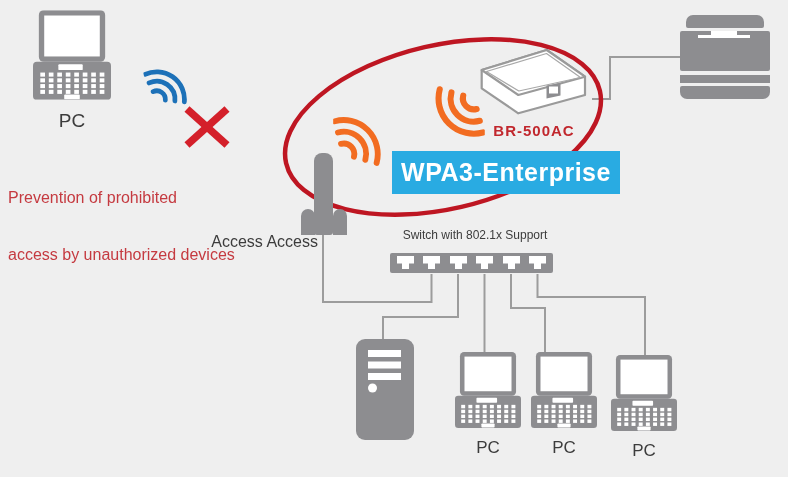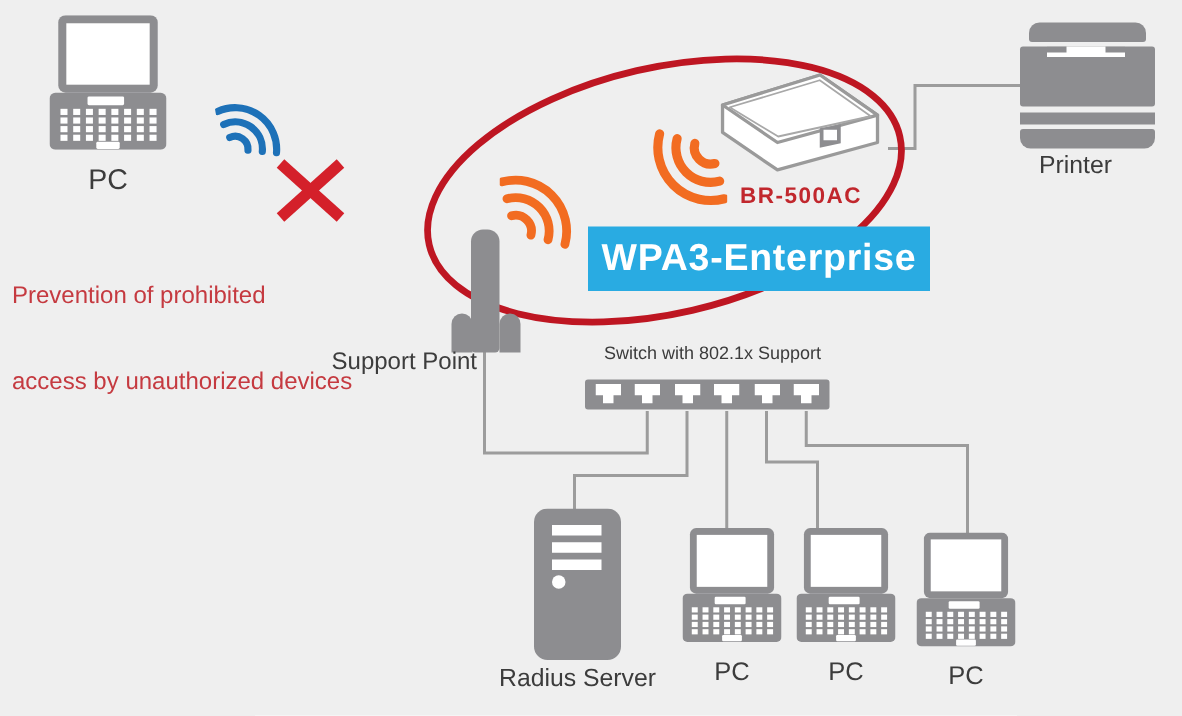--- a/index.html
+++ b/index.html
@@ -139,21 +139,21 @@
   <div class="abs caption">
     <span>Prevention of prohibited</span>
     <span>access by unauthorized devices</span>
   </div>
 
   <div class="abs device" style="left:300px;top:153px;width:48px;height:82px">
     <div class="ap-part" style="left:0.5px;top:56px;width:14px;height:26px;border-radius:7px 7px 0 0"></div>
     <div class="ap-part" style="left:32.5px;top:56px;width:14px;height:26px;border-radius:7px 7px 0 0"></div>
     <div class="ap-part" style="left:13.5px;top:0;width:19px;height:82px;border-radius:8px 8px 3px 3px"></div>
   </div>
-  <div class="abs lbl" style="left:170px;top:233px;width:148px;font-size:16px;text-align:right">Support Point</div>
+  <div class="abs lbl" style="left:170px;top:233px;width:148px;font-size:16px;text-align:right">Access Access</div>
 
   <svg class="abs icon wifi orange" style="left:333px;top:113px" width="52" height="54" viewBox="0 0 44 46">
       <use href="#sym-wifi" stroke="var(--wifi_orange)"></use>
     </svg>
 
   <svg class="abs icon wifi orange" style="left:431px;top:85px;transform:rotate(180deg)" width="54" height="56" viewBox="0 0 44 46">
       <use href="#sym-wifi" stroke="var(--wifi_orange)"></use>
     </svg>
 
   <svg class="abs device" style="left:478px;top:46px" width="112" height="72" viewBox="0 0 112 72">
@@ -170,21 +170,20 @@
   <div class="abs device" style="left:680px;top:15px;width:90px;height:84px">
     <div class="printer-part" style="left:6px;top:0;width:78px;height:13px;border-radius:7px 7px 2px 2px"></div>
     <div class="printer-part" style="left:0;top:16px;width:90px;height:40px;border-radius:2px">
       <div style="position:absolute;left:18px;top:0;width:52px;height:7px;background:#fff"></div>
       <div style="position:absolute;left:18px;top:0;width:13px;height:4px;background:var(--device_gray)"></div>
       <div style="position:absolute;left:57px;top:0;width:13px;height:4px;background:var(--device_gray)"></div>
     </div>
     <div class="printer-part" style="left:0;top:60px;width:90px;height:8px"></div>
     <div class="printer-part" style="left:0;top:71px;width:90px;height:13px;border-radius:2px 2px 7px 7px"></div>
   </div>
-  <div class="abs lbl center" style="left:672px;top:101px;width:90px;font-size:16.5px">Printer</div>
 
   <div class="abs device switch-bar" style="left:390px;top:253px;width:163px;height:20px">
     <svg class="abs" style="left:6.5px;top:3px" width="17" height="13" viewBox="0 0 17 13">
         <use href="#sym-port"></use>
       </svg>
     <svg class="abs" style="left:33px;top:3px" width="17" height="13" viewBox="0 0 17 13">
         <use href="#sym-port"></use>
       </svg>
     <svg class="abs" style="left:59.5px;top:3px" width="17" height="13" viewBox="0 0 17 13">
         <use href="#sym-port"></use>
@@ -197,21 +196,20 @@
       </svg>
     <svg class="abs" style="left:139px;top:3px" width="17" height="13" viewBox="0 0 17 13">
         <use href="#sym-port"></use>
       </svg>
   </div>
   <div class="abs lbl center" style="left:345px;top:228px;width:260px;font-size:12px">Switch with 802.1x Support</div>
 
   <svg class="abs device" style="left:356px;top:339px" width="58" height="101" viewBox="0 0 58 101">
       <use href="#sym-server"></use>
     </svg>
-  <div class="abs lbl center" style="left:318px;top:443px;width:134px;font-size:16.5px">Radius Server</div>
 
   <svg class="abs device" style="left:455px;top:352px" width="66" height="76" viewBox="0 0 80 92">
       <use href="#sym-laptop"></use>
     </svg>
   <div class="abs lbl center" style="left:455px;top:438px;width:66px;font-size:17px">PC</div>
 
   <svg class="abs device" style="left:531px;top:352px" width="66" height="76" viewBox="0 0 80 92">
       <use href="#sym-laptop"></use>
     </svg>
   <div class="abs lbl center" style="left:531px;top:438px;width:66px;font-size:17px">PC</div>

